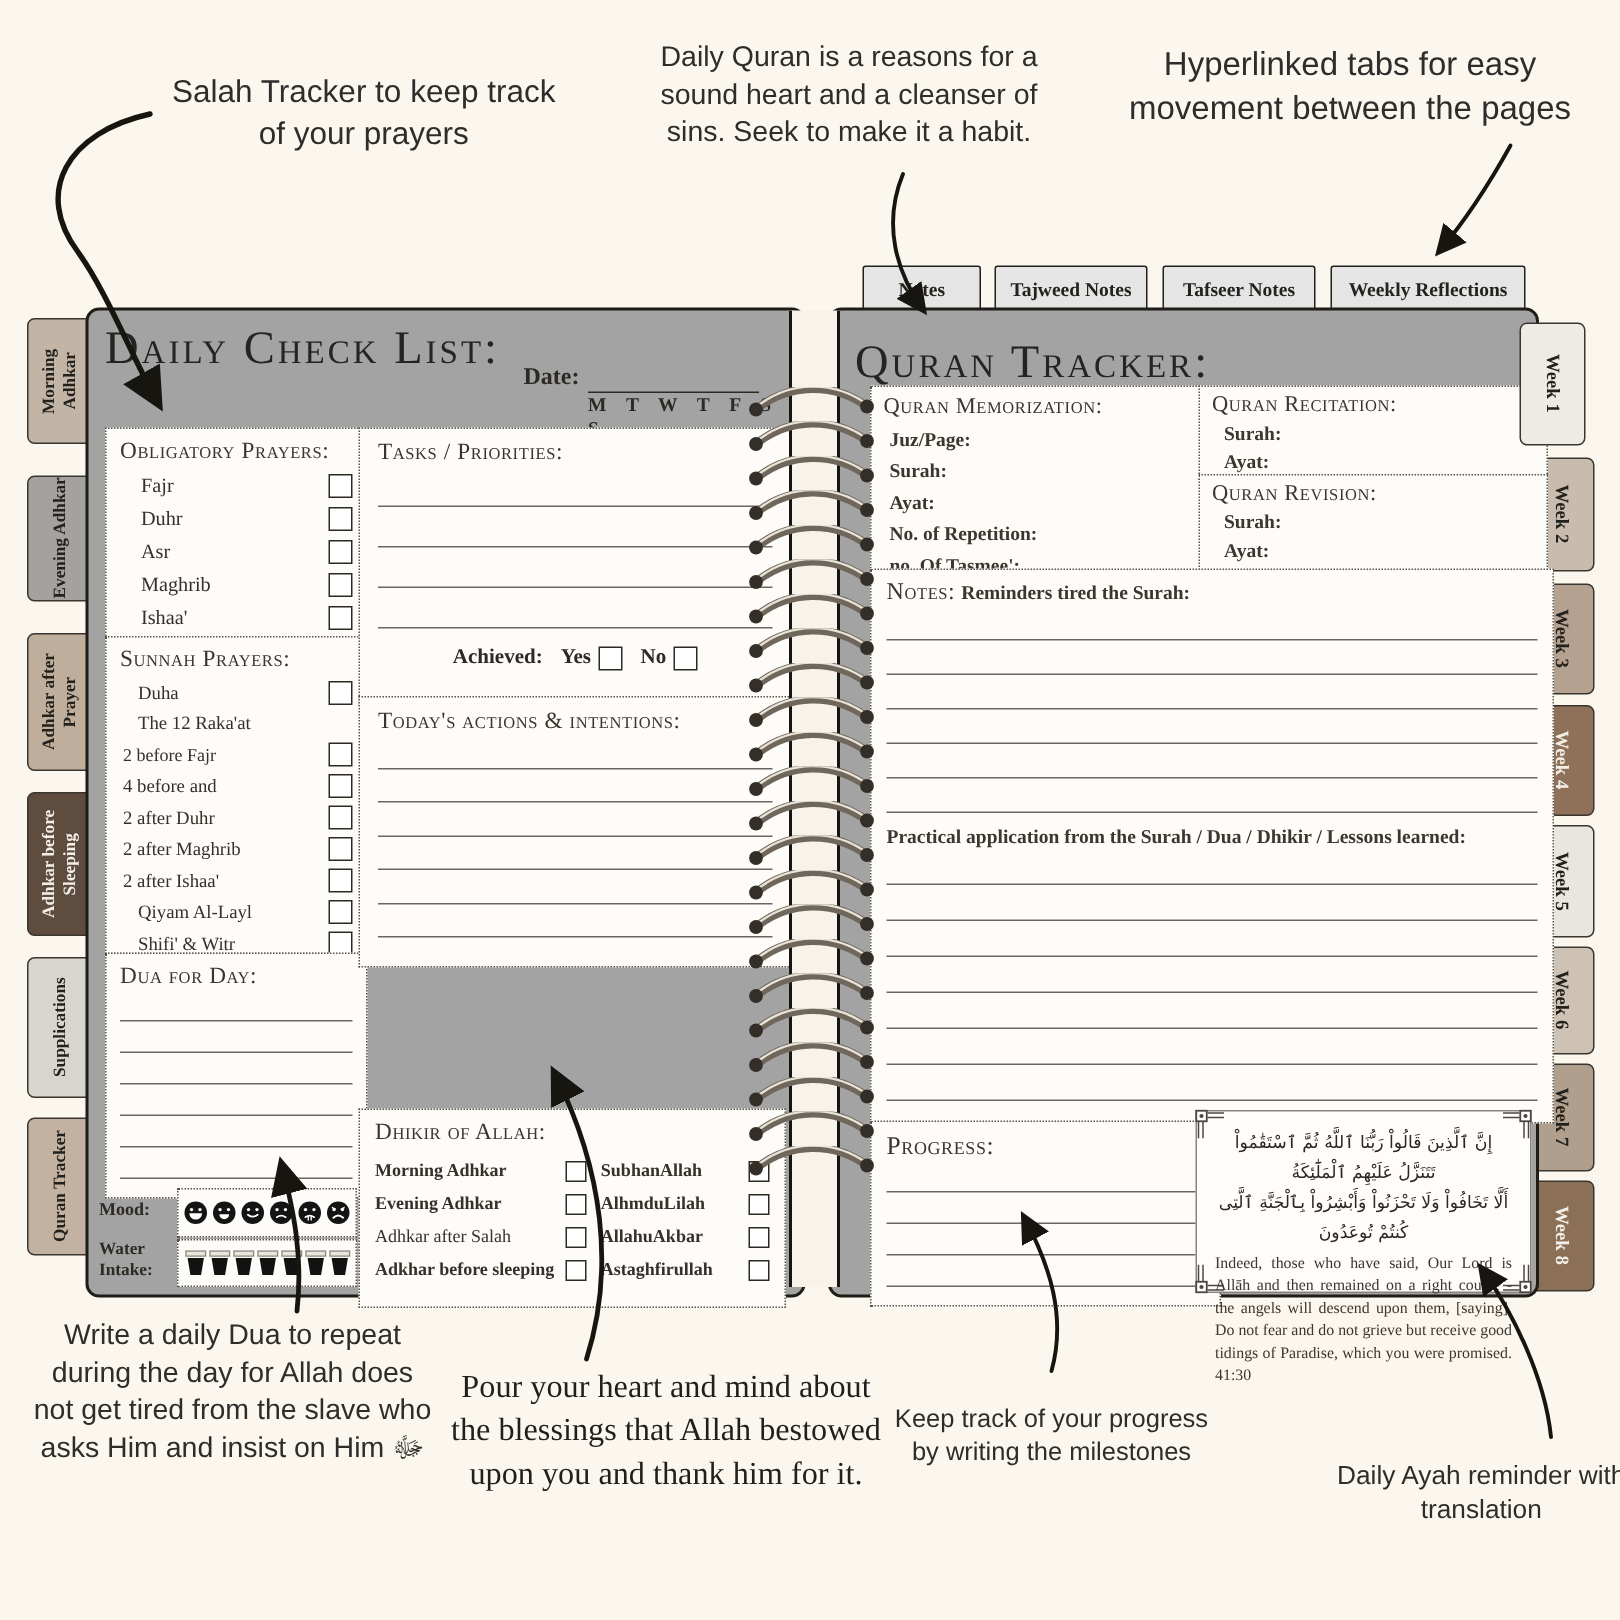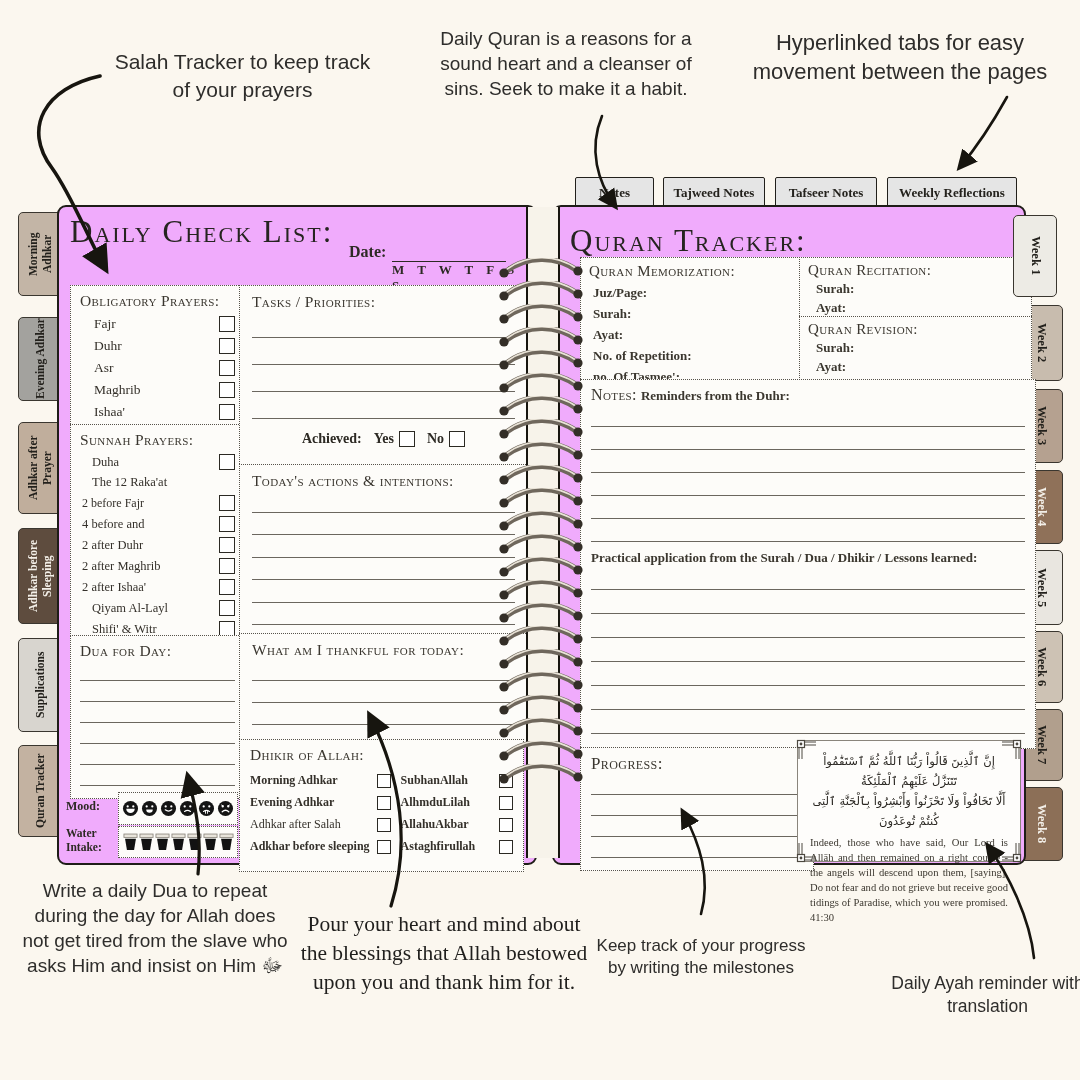--- a/index.html
+++ b/index.html
@@ -1,19 +1,19 @@
 <!DOCTYPE html>
 <html><head>
 <meta charset="utf-8">
 <style>
   html,body{margin:0;padding:0;}
   body{width:1080px;height:1080px;position:relative;background:#fbf7ef;font-family:"Liberation Serif",serif;overflow:hidden;}
   .abs{position:absolute;}
   
-  .page{position:absolute;background:#f0abfc;border:2px solid #1f1d18;border-radius:9px;z-index:2;}
+  .page{position:absolute;background:#a3a3a3;border:2px solid #1f1d18;border-radius:9px;z-index:2;}
   .pbox{position:absolute;background:#fdfcf9;border:1.4px dotted #57534b;color:#2d2a24;}
   .page-title{font-variant:small-caps;font-size:31px;letter-spacing:2px;color:#262420;}
   .box-title{font-variant:small-caps;font-size:15.5px;letter-spacing:.4px;color:#3a362f;}
   .wl{border-bottom:1.3px solid #6b675f;}
   .lines .wl{height:26px;}
   .cb{display:inline-block;width:14px;height:14px;background:#fff;border:1.5px solid #2b2923;vertical-align:middle;}
   .row{display:flex;align-items:center;justify-content:space-between;font-size:13.5px;color:#34302a;}
   
   .tab-top{position:absolute;top:177px;height:29px;background:#e5e5e5;border:1.4px solid #22201b;z-index:1;display:flex;align-items:center;justify-content:center;font-weight:bold;font-size:13px;color:#24221d;border-radius:2px 2px 0 0;text-align:right;}
   .tab-left{position:absolute;left:18px;width:44px;border:1.2px solid #3a362f;border-radius:5px;z-index:1;display:flex;align-items:center;justify-content:center;writing-mode:vertical-rl;transform:rotate(180deg);font-weight:bold;font-size:11.5px;line-height:1.2;text-align:center;color:#23211c;}
@@ -247,28 +247,20 @@
     <div style="--x:0;">
         <div class="wl" style="height: 21.5px;"></div>
         <div class="wl" style="height: 21.5px;"></div>
         <div class="wl" style="height: 21.5px;"></div>
         <div class="wl" style="height: 21.5px;"></div>
         <div class="wl" style="height: 21.5px;"></div>
         <div class="wl" style="height: 21.5px;"></div>
       </div>
   </div>
 
-  <div class="pbox lines" style="left:180px;top:426px;width:263px;height:96px;padding:7px 12px;">
-    <div class="box-title">What am I thankful for today:</div>
-    <div>
-        <div class="wl" style="height: 21px;"></div>
-        <div class="wl" style="height: 21px;"></div>
-        <div class="wl" style="height: 21px;"></div>
-      </div>
-  </div>
 
   <div class="pbox" style="left:180px;top:532px;width:263px;height:119px;padding:6px 10px;">
     <div class="box-title">Dhikir of Allah:</div>
     <div style="display:flex;gap:10px;margin-top:4px;">
       <div style="flex:1.25;">
         <div class="row" style="margin-top:5px;font-size:12px;font-weight:bold;">
             <span>Morning Adhkar</span>
             <span class="cb" style="width:12px;height:12px;"></span>
           </div>
         <div class="row" style="margin-top:7px;font-size:12px;font-weight:bold;">
@@ -326,21 +318,21 @@
 
   <div class="pbox" style="left:245px;top:109px;width:215px;height:58px;padding:4px 8px;">
     <div class="mini-title">Quran Revision:</div>
     <div class="field" style="margin-top:2px;margin-left:8px;">Surah:</div>
     <div class="field" style="margin-top:3px;margin-left:8px;">Ayat:</div>
   </div>
 
   <div class="pbox" style="left:26px;top:172px;width:434px;height:356px;padding:6px 10px;">
     <div>
       <span class="mini-title" style="font-size:16px;">Notes:</span>
-      <span style="font-size:13px;font-weight:bold;color:#3b372f;">Reminders from the Duhr:</span>
+      <span style="font-size:13px;font-weight:bold;color:#3b372f;">Reminders tired the Surah:</span>
     </div>
     <div class="lines" style="display:block;">
         <div class="wl" style="height: 22px;"></div>
         <div class="wl" style="height: 22px;"></div>
         <div class="wl" style="height: 22px;"></div>
         <div class="wl" style="height: 22px;"></div>
         <div class="wl" style="height: 22px;"></div>
         <div class="wl" style="height: 22px;"></div>
       </div>
     <div style="font-size:13px;font-weight:bold;color:#3b372f;margin-top:8px;">Practical application from the Surah / Dua / Dhikir  / Lessons learned:</div>

